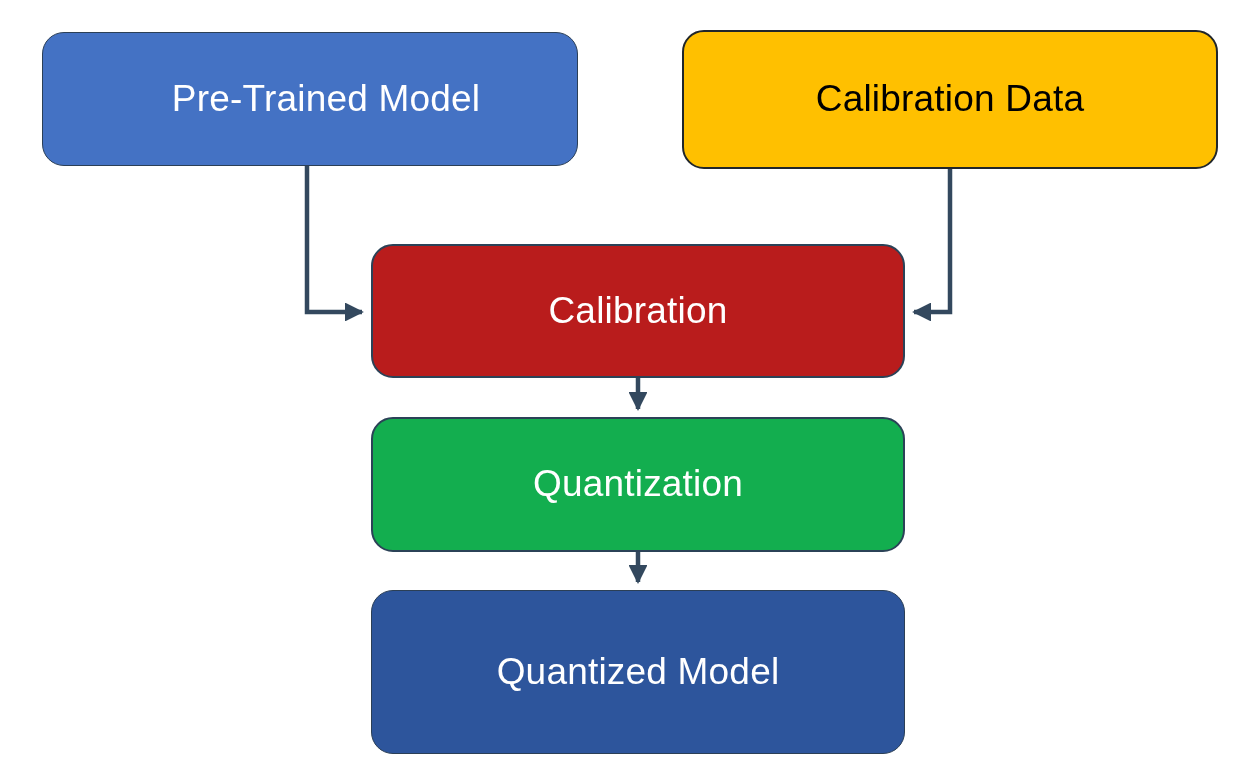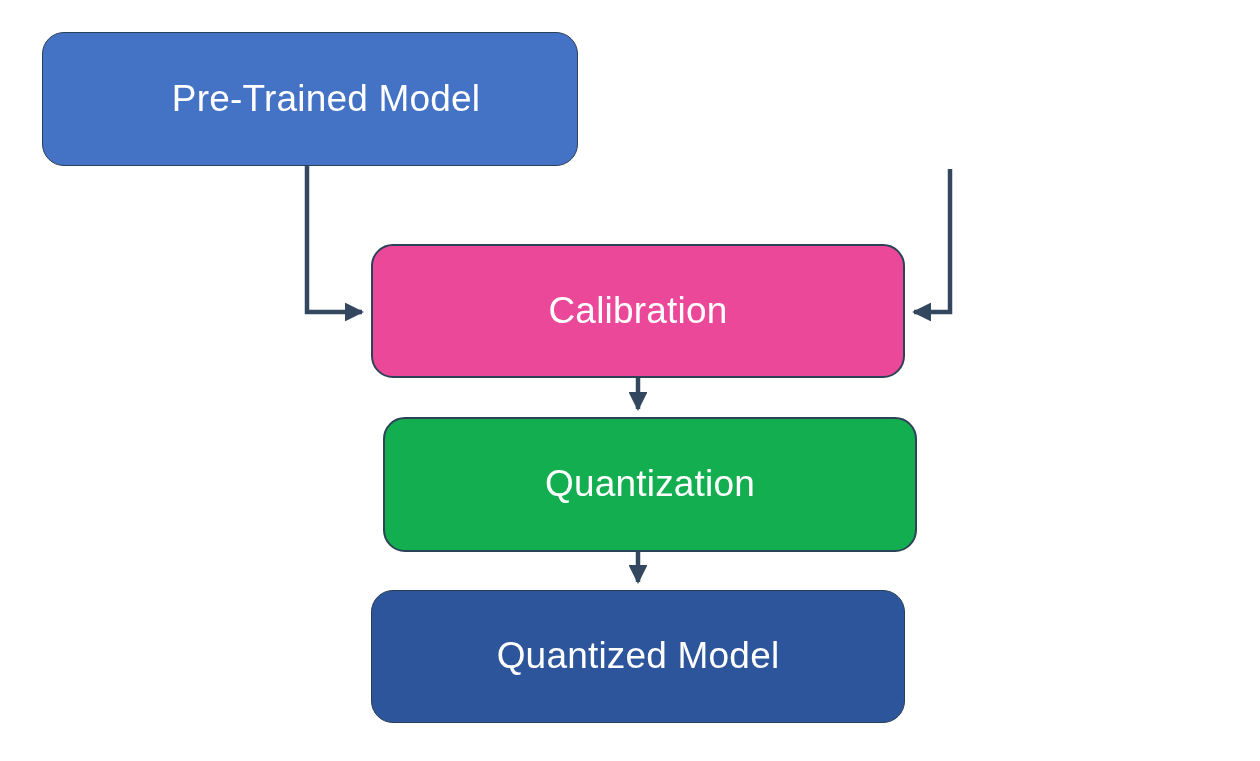--- a/index.html
+++ b/index.html
@@ -43,34 +43,34 @@
   }
   #node-calibration-data {
     left: 682px; top: 30px;  width: 536px; height: 139px;
     background: #FFC000;
     border: 2px solid #20262b;
     color: #000000;
     font-size: 37px;
   }
   #node-calibration {
     left: 371px; top: 244px; width: 534px; height: 134px;
-    background: #ec4899;
+    background: #b91c1c;
     border: 2px solid #2b4257;
     color: #ffffff;
     font-size: 37px;
   }
   #node-quantization {
-    left: 383px; top: 417px; width: 534px; height: 135px;
+    left: 371px; top: 417px; width: 534px; height: 135px;
     background: #13AE4F;
     border: 2px solid #2b4257;
     color: #ffffff;
     font-size: 37px;
   }
   #node-quantized-model {
-    left: 371px; top: 590px; width: 534px; height: 133px;
+    left: 371px; top: 590px; width: 534px; height: 164px;
     background: #2D559C;
     border: 1.5px solid #2b3f56;
     color: #ffffff;
     font-size: 37px;
   }
   #connectors {
     position: absolute;
     left: 0; top: 0;
     width: 1260px;
     height: 761px;
@@ -95,20 +95,23 @@
 
     <path d="M 638 378 L 638 409" fill="none" stroke="#33485E" stroke-width="4.5" stroke-linecap="butt" marker-end="url(#arrow-right)"></path>
 
     <path d="M 638 552 L 638 582" fill="none" stroke="#33485E" stroke-width="4.5" stroke-linecap="butt" marker-end="url(#arrow-right)"></path>
   </svg>
 
   <div class="node" id="node-pretrained-model">
     <span class="node-label">Pre-Trained Model</span>
   </div>
 
+  <div class="node" id="node-calibration-data">
+    <span class="node-label">Calibration Data</span>
+  </div>
 
   <div class="node" id="node-calibration">
     <span class="node-label">Calibration</span>
   </div>
 
   <div class="node" id="node-quantization">
     <span class="node-label">Quantization</span>
   </div>
 
   <div class="node" id="node-quantized-model">

